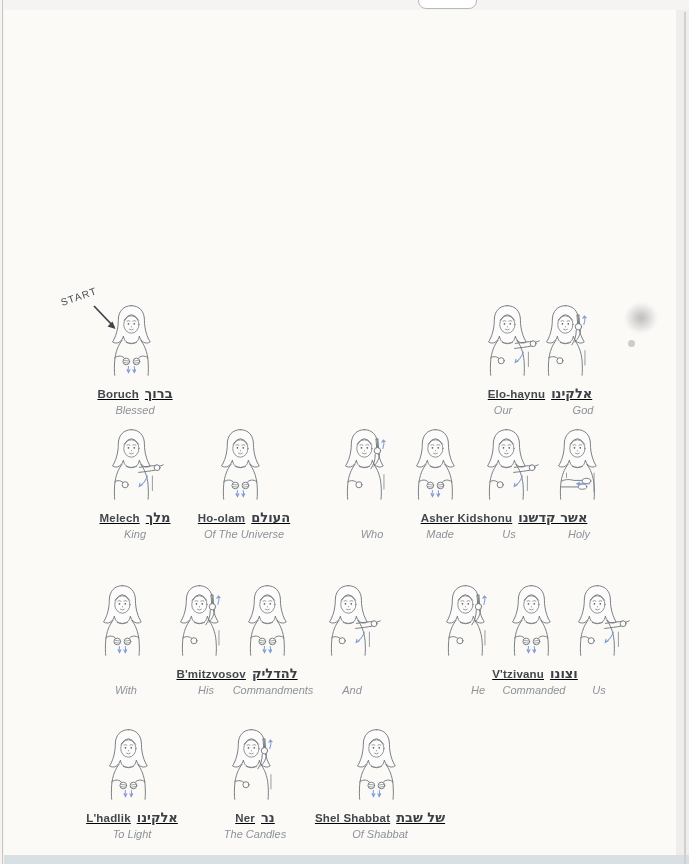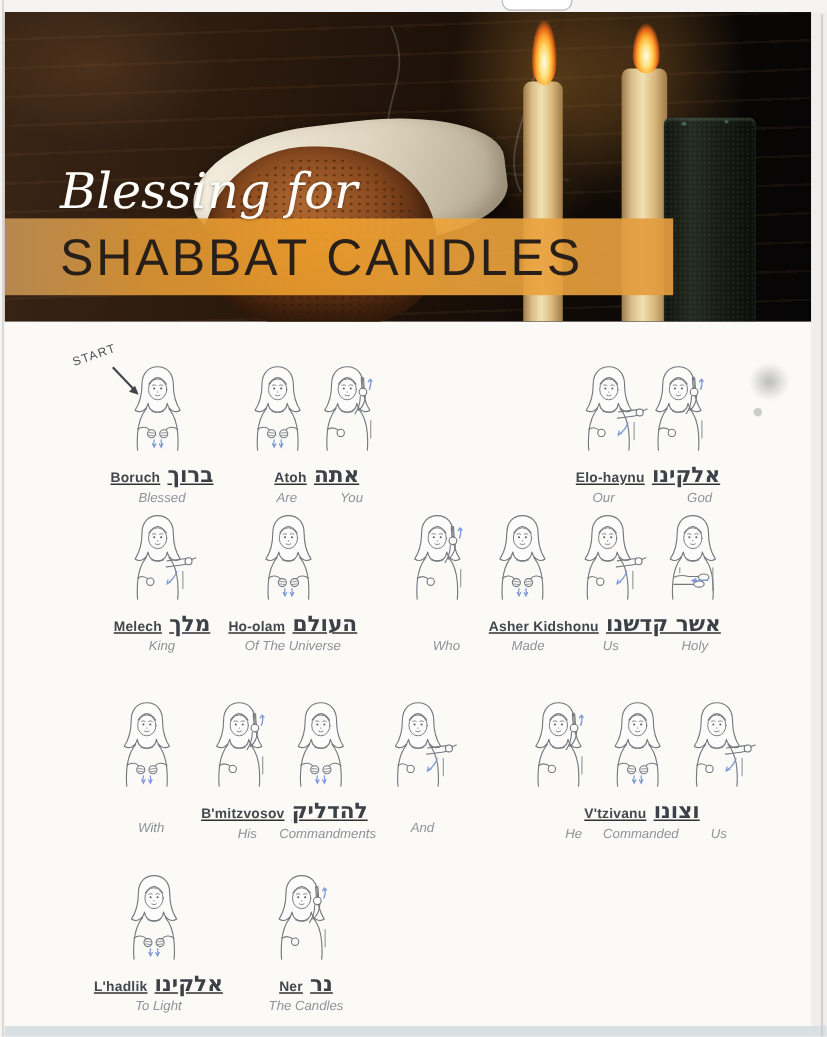--- a/index.html
+++ b/index.html
@@ -69,21 +69,21 @@
       border-radius:62% 38% 55% 45%;filter:blur(1px);
       background:radial-gradient(closest-side, rgba(108,108,112,.55), rgba(128,128,133,.28) 55%, transparent 100%);}
   .speck{position:absolute;left:624px;top:330px;width:7px;height:7px;border-radius:50%;z-index:8;
       background:rgba(120,120,126,.35);filter:blur(.5px);}
 
   .cell{position:absolute;display:flex;flex-direction:column;align-items:center;z-index:8;}
   .figs{display:flex;justify-content:center;align-items:flex-end;}
   .fig{width:58px;height:82px;flex:0 0 auto;}
   .cap{display:flex;align-items:baseline;gap:6px;margin-top:6px;min-height:16px;white-space:nowrap;text-decoration:underline;}
   .tr{font-weight:bold;font-size:11.5px;color:#43484e;letter-spacing:.2px;}
-  .he{font-family:"DejaVu Sans",sans-serif;font-weight:bold;font-size:18px;color:#3c4147;}
+  .he{font-family:"DejaVu Sans",sans-serif;font-weight:bold;font-size:13px;color:#3c4147;}
   .glossrow{position:relative;width:100%;height:14px;margin-top:2px;text-decoration:underline;}
   .gloss{position:absolute;transform:translateX(-50%);font-style:italic;font-size:11px;color:#8d9298;white-space:nowrap;}
 </style>
 </head>
 <body>
 
 <svg width="0" height="0" style="position:absolute">
   <defs>
     <g id="fig-head" fill="none" stroke="#72797f" stroke-width="1.3" stroke-linecap="round" stroke-linejoin="round">
       <path d="M35 4 C24 4 17 12 17 24 C17 37 13 48 9 54 C15 58 22 54 24 46 C25 53 29 56 35 56 C41 56 45 53 46 46 C48 54 55 58 61 54 C57 48 53 37 53 24 C53 12 46 4 35 4 Z" fill="#fdfcfa"></path>
@@ -156,36 +156,20 @@
     </symbol>
   </defs>
 </svg>
 
 <div class="screen">
   <div class="tab-remnant"></div>
   <div class="left-line"></div>
 
   <div class="page">
 
-    <div class="photo">
-      <svg class="smoke" width="672" height="258">
-        <path d="M330 120 C300 85 345 60 322 12 M430 150 C410 110 450 70 442 20" fill="none" stroke="rgba(195,205,215,.22)" stroke-width="1.5"></path>
-        <path d="M120 185 C200 150 330 120 470 140" fill="none" stroke="rgba(160,140,110,.15)" stroke-width="2"></path>
-      </svg>
-      <div class="cloth"></div>
-      <div class="challah"></div>
-      <div class="candle c1"></div>
-      <div class="candle c2"></div>
-      <div class="flame f1"></div>
-      <div class="flame f2"></div>
-      <div class="holder"></div>
-      <div class="band"></div>
-      <div class="script-title">Blessing for</div>
-      <div class="main-title">SHABBAT CANDLES</div>
-    </div>
 
     <div class="start">START</div>
     <svg class="start-arrow" width="34" height="32">
       <path d="M4 3 L24 24" fill="none" stroke="#3f454b" stroke-width="1.8"></path>
       <path d="M25.5 26 L17.5 23.5 L22.5 18.5 Z" fill="#3f454b"></path>
     </svg>
     <div class="smudge"></div>
     <div class="speck"></div>
 
     <div class="cell" style="left:76px;top:288px;width:110px">
@@ -195,38 +179,20 @@
           </svg>
         </div>
       <div class="cap">
           <span class="tr">Boruch</span>
           <span class="he" dir="rtl">ברוך</span>
         </div>
       <div class="glossrow">
           <span class="gloss" style="left:50%">Blessed</span>
         </div>
     </div>
-    <div class="cell" style="left:195px;top:288px;width:130px">
-      <div class="figs" style="gap:-4px">
-          <svg class="fig">
-            <use href="#pose-a"></use>
-          </svg>
-          <svg class="fig">
-            <use href="#pose-b"></use>
-          </svg>
-        </div>
-      <div class="cap">
-          <span class="tr">Atoh</span>
-          <span class="he" dir="rtl">אתה</span>
-        </div>
-      <div class="glossrow">
-        <span class="gloss" style="left:40px">Are</span>
-        <span class="gloss" style="left:94px">You</span>
-      </div>
-    </div>
     <div class="cell" style="left:461px;top:288px;width:150px">
       <div class="figs" style="gap:-4px">
           <svg class="fig">
             <use href="#pose-c"></use>
           </svg>
           <svg class="fig">
             <use href="#pose-b"></use>
           </svg>
         </div>
       <div class="cap">
@@ -378,19 +344,33 @@
           </svg>
         </div>
       <div class="cap">
           <span class="tr">Ner</span>
           <span class="he" dir="rtl">נר</span>
         </div>
       <div class="glossrow">
           <span class="gloss" style="left:50%">The Candles</span>
         </div>
     </div>
+    <div class="cell" style="left:316px;top:712px;width:120px">
+      <div class="figs">
+          <svg class="fig">
+            <use href="#pose-a"></use>
+          </svg>
+        </div>
+      <div class="cap">
+          <span class="tr">Shel Shabbat</span>
+          <span class="he" dir="rtl">של שבת</span>
+        </div>
+      <div class="glossrow">
+          <span class="gloss" style="left:50%">Of Shabbat</span>
+        </div>
+    </div>
 
   </div>
 
   <div class="right-margin"></div>
   <div class="right-line"></div>
   <div class="bottom-strip"></div>
 </div>
 
 </body></html>

